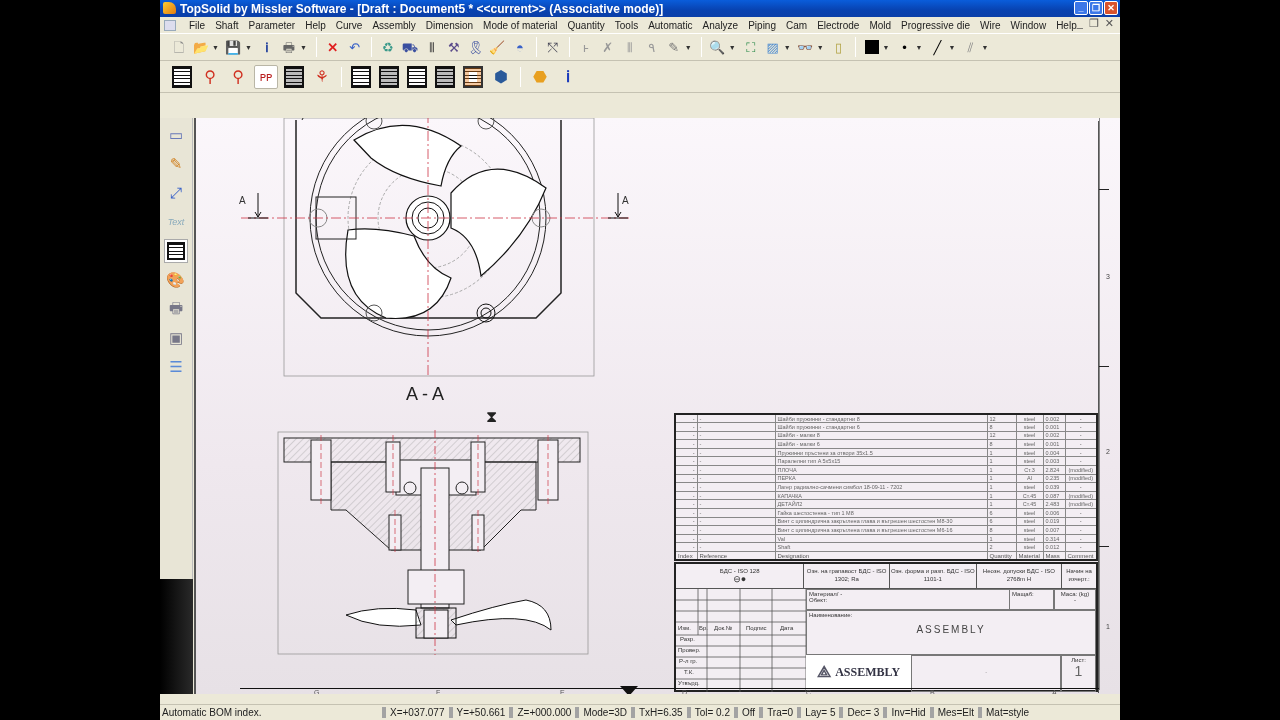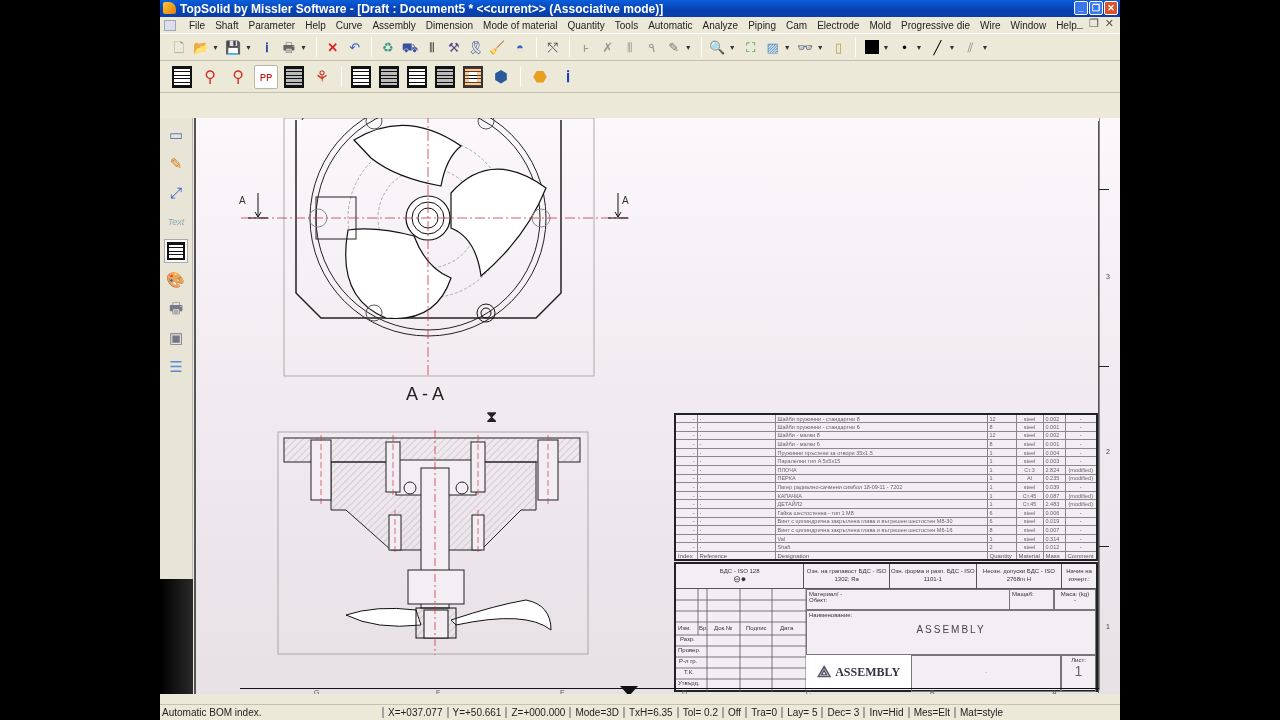--- a/index.html
+++ b/index.html
@@ -32,21 +32,21 @@
   .optselect { width: 84px; height: 18px; background: #fff; border: 1px solid #d0ccbc; display: flex; align-items: center; justify-content: space-between; font-size: 10px; padding-left: 3px; margin-right: 5px; }
   .optselect .arrow { width: 15px; height: 16px; background: #c4d3f5; color: #3a5bb5; font-size: 8px; display: flex; align-items: center; justify-content: center; }
   .sidebar { position: absolute; left: 0; top: 118px; width: 33px; height: 576px; background: #e8e5d6; border-right: 1px solid #bbb; }
   .side-btn { width: 24px; height: 24px; margin: 5px 0 0 4px; display: flex; align-items: center; justify-content: center; font-size: 15px; }
   .side-btn.active { background: #fff; border: 1px solid #aaa; }
   .side-brand { position: absolute; left: 0; bottom: 0; width: 33px; height: 115px; background: linear-gradient(90deg, #000, #2a2a2a); }
   .canvas { position: absolute; left: 34px; top: 118px; width: 926px; height: 576px; background: linear-gradient(180deg, #fbf7fb, #efe8ee 60%, #e7e1e6); border-left: 2px solid #555; overflow: hidden; }
   .frame { position: absolute; left: 7px; top: 3px; width: 896px; height: 572px; border-right: 1px solid #555; }
   .statusbar { position: absolute; left: 0; top: 704px; width: 960px; height: 16px; display: flex; align-items: center; font-size: 10px; color: #222; background: #ece9d8; border-top: 1px solid #c5c2b2; }
   .statusbar .msg { width: 222px; padding-left: 2px; }
-  .statusbar .cell { padding: 0 4px; border-left: 2px solid #a3a3a3; white-space: nowrap; }
+  .statusbar .cell { padding: 0 4px; border-left: 4px solid #a3a3a3; white-space: nowrap; }
   .bom { position: absolute; left: 478px; top: 295px; width: 424px; border-collapse: collapse; font-size: 5.5px; color: #666; background: #f3eef3; }
   .bom td { border: 1px solid #888; height: 8.6px; padding: 0 2px; white-space: nowrap; overflow: hidden; }
   .bom tr.head td { color: #555; font-size: 6px; }
   .bom { border: 2px solid #222; }
   .titleblock { position: absolute; left: 478px; top: 444px; width: 424px; height: 130px; border: 2px solid #222; background: #f3eef3; font-size: 6px; color: #333; }
   .tb-row1 { position: absolute; left: 0; top: 0; width: 420px; height: 25px; display: flex; border-bottom: 1px solid #555; }
   .tb-row1 > div { border-right: 1px solid #555; text-align: center; padding-top: 3px; line-height: 8px; }
   .tb-cell { position: absolute; border: 1px solid #777; font-size: 6px; color: #333; padding: 1px 2px; }
   .logo { position: absolute; left: 130px; top: 91px; width: 105px; height: 34px; background: #fff; display: flex; align-items: center; justify-content: center; font-family: "Liberation Serif", serif; font-weight: bold; font-size: 12px; color: #334; gap: 4px; }
   .ruler-bottom { position: absolute; left: 44px; top: 570px; width: 860px; height: 1px; background: #111; }

